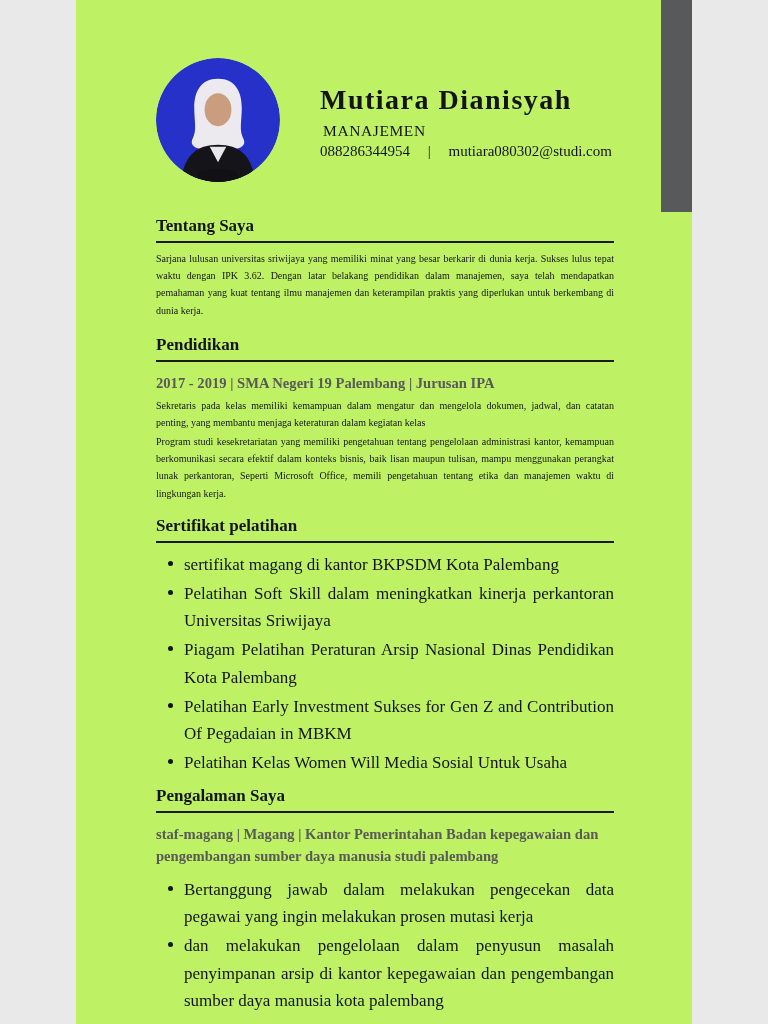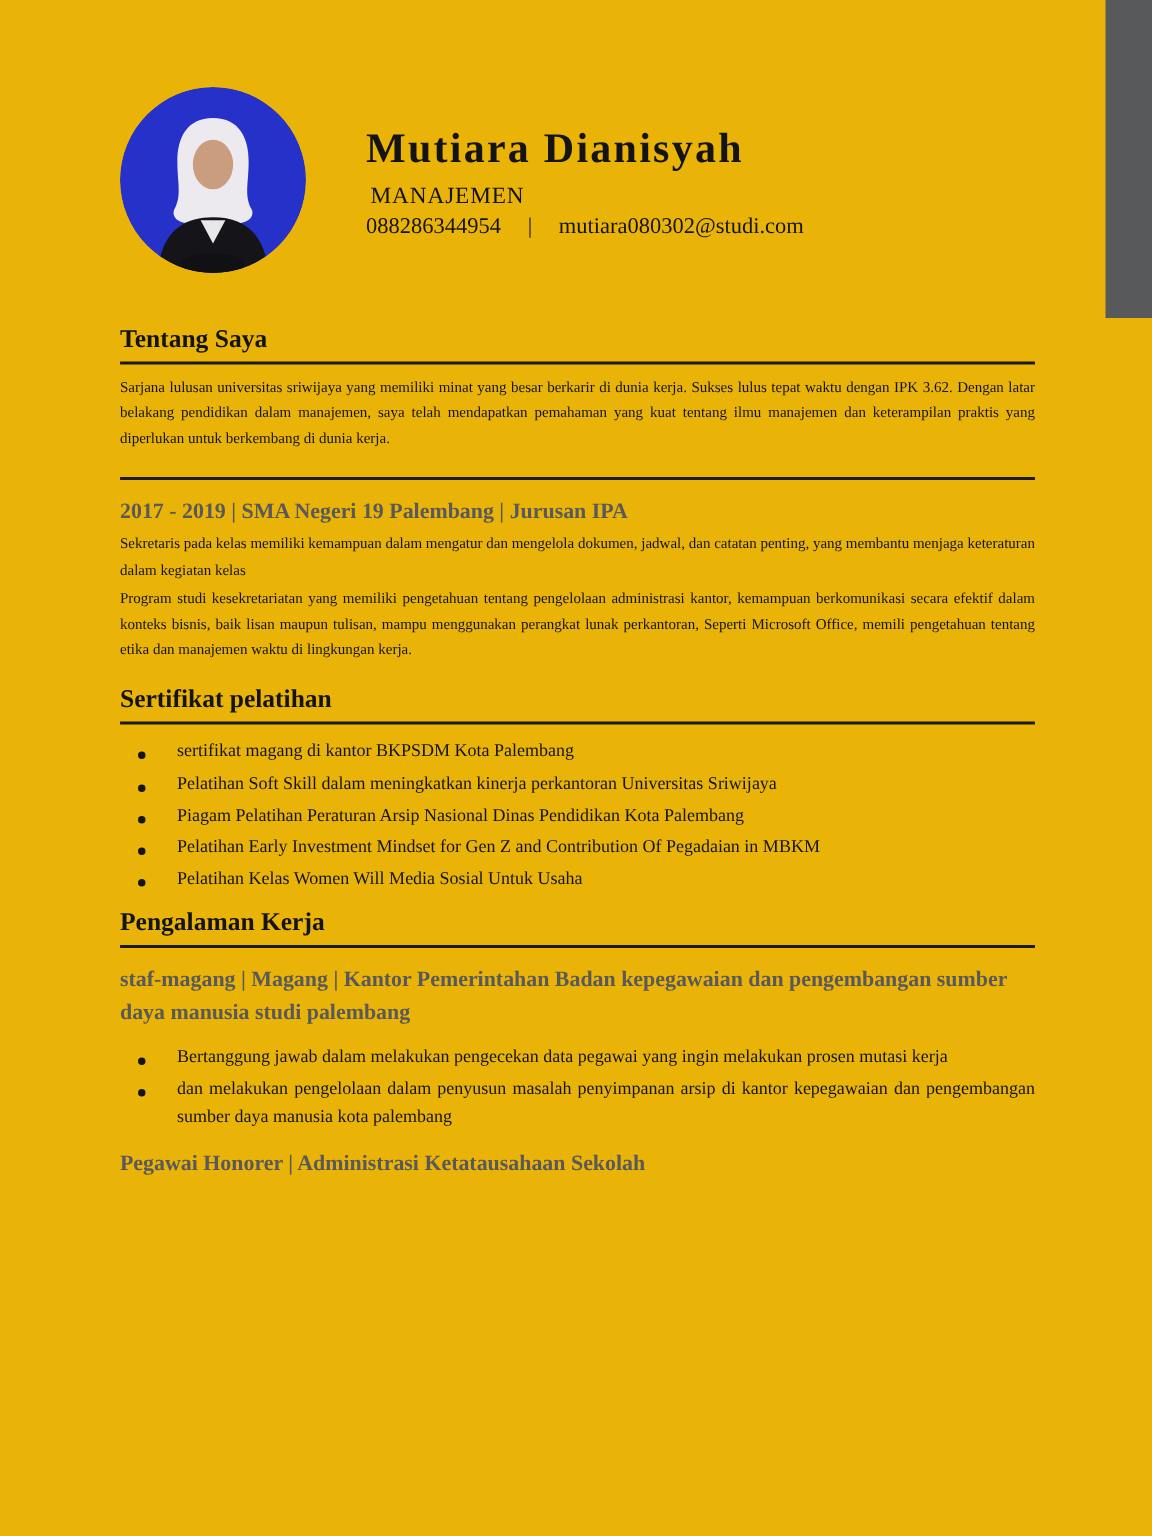--- a/index.html
+++ b/index.html
@@ -1,21 +1,21 @@
 <!DOCTYPE html>
 <html><head>
 <meta charset="utf-8">
 <style>
   html,body { margin:0; padding:0; background:#e9e9e9; }
   .page {
     position: relative;
-    width: 768px;
+    width: 616px;
     height: 1024px;
     margin: 0 auto;
-    background: #eab308;
+    background: #bef264;
     font-family: "Liberation Serif", serif;
     color: #141414;
     box-sizing: border-box;
     padding: 0 78px 0 80px;
     overflow: hidden;
   }
   .corner-tab {
     position: absolute;
     top: 0; right: 0;
     width: 31px;
@@ -83,22 +83,22 @@
   }
   .entry-desc { margin-top: 2px; }
   
   ul.blist {
     list-style: none;
     margin: 8px 0 0 0;
     padding: 0 0 0 12px;
   }
   ul.blist li {
     display: flex;
-    gap: 21px;
-    font-size: 12px;
+    gap: 11px;
+    font-size: 17px;
     line-height: 1.6;
     margin: 2px 0;
     text-align: justify;
   }
   ul.blist li .dot {
     width: 5px; height: 5px;
     border-radius: 50%;
     background: #141414;
     flex-shrink: 0;
     margin-top: 10px;
@@ -140,20 +140,21 @@
     </div>
   </header>
 
   <section class="sec-about">
     <h2 class="sec-title">Tentang Saya</h2>
     <div class="rule"></div>
     <p class="body-text">Sarjana lulusan universitas sriwijaya yang memiliki minat yang besar  berkarir di dunia kerja. Sukses lulus tepat waktu dengan IPK 3.62. Dengan latar belakang pendidikan dalam manajemen, saya telah mendapatkan pemahaman yang kuat tentang ilmu manajemen dan keterampilan praktis yang diperlukan untuk berkembang di dunia kerja.</p>
   </section>
 
   <section class="sec-edu">
+    <h2 class="sec-title">Pendidikan</h2>
     <div class="rule"></div>
 
     <div>
       <p class="entry-title">2017 - 2019 | SMA Negeri 19 Palembang | Jurusan IPA</p>
       <p class="body-text entry-desc">Sekretaris pada kelas   memiliki kemampuan dalam mengatur dan mengelola dokumen, jadwal, dan catatan penting, yang membantu menjaga keteraturan dalam kegiatan kelas</p>
     </div>
 
     <div>
       <p class="body-text entry-desc">Program studi kesekretariatan yang memiliki pengetahuan tentang pengelolaan administrasi kantor, kemampuan berkomunikasi secara efektif dalam konteks bisnis, baik lisan maupun tulisan, mampu menggunakan perangkat lunak perkantoran, Seperti Microsoft Office, memili pengetahuan tentang etika dan manajemen waktu di lingkungan kerja.</p>
     </div>
@@ -170,31 +171,31 @@
       <li>
           <span class="dot"></span>
           <span>Pelatihan Soft Skill dalam meningkatkan kinerja perkantoran Universitas Sriwijaya</span>
         </li>
       <li>
           <span class="dot"></span>
           <span>Piagam Pelatihan Peraturan Arsip Nasional Dinas Pendidikan Kota Palembang</span>
         </li>
       <li>
           <span class="dot"></span>
-          <span>Pelatihan Early Investment Mindset for Gen Z and Contribution Of Pegadaian in MBKM</span>
+          <span>Pelatihan Early Investment Sukses for Gen Z and Contribution Of Pegadaian in MBKM</span>
         </li>
       <li>
           <span class="dot"></span>
           <span>Pelatihan Kelas Women Will Media Sosial Untuk Usaha</span>
         </li>
     </ul>
   </section>
 
   <section class="sec-exp">
-    <h2 class="sec-title">Pengalaman Kerja</h2>
+    <h2 class="sec-title">Pengalaman Saya</h2>
     <div class="rule"></div>
 
     <div>
       <p class="entry-title">staf-magang | Magang | Kantor Pemerintahan Badan kepegawaian dan pengembangan sumber daya manusia studi palembang</p>
       <ul class="blist">
         <li>
             <span class="dot"></span>
             <span>Bertanggung jawab dalam melakukan pengecekan data pegawai yang ingin melakukan prosen mutasi kerja</span>
           </li>
         <li>

